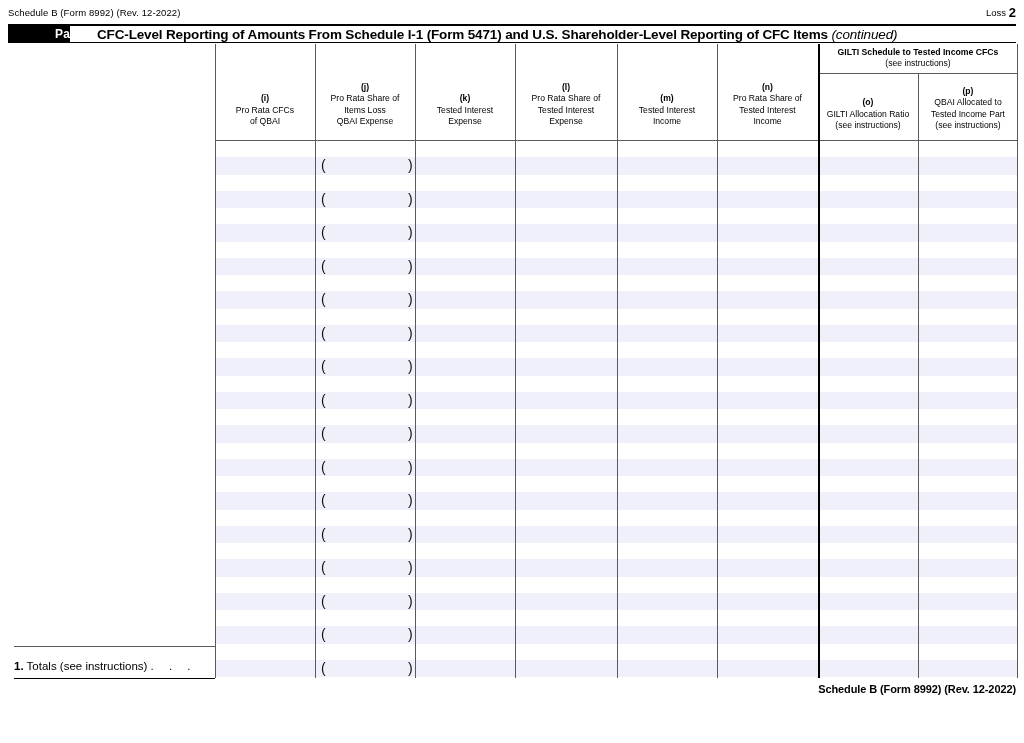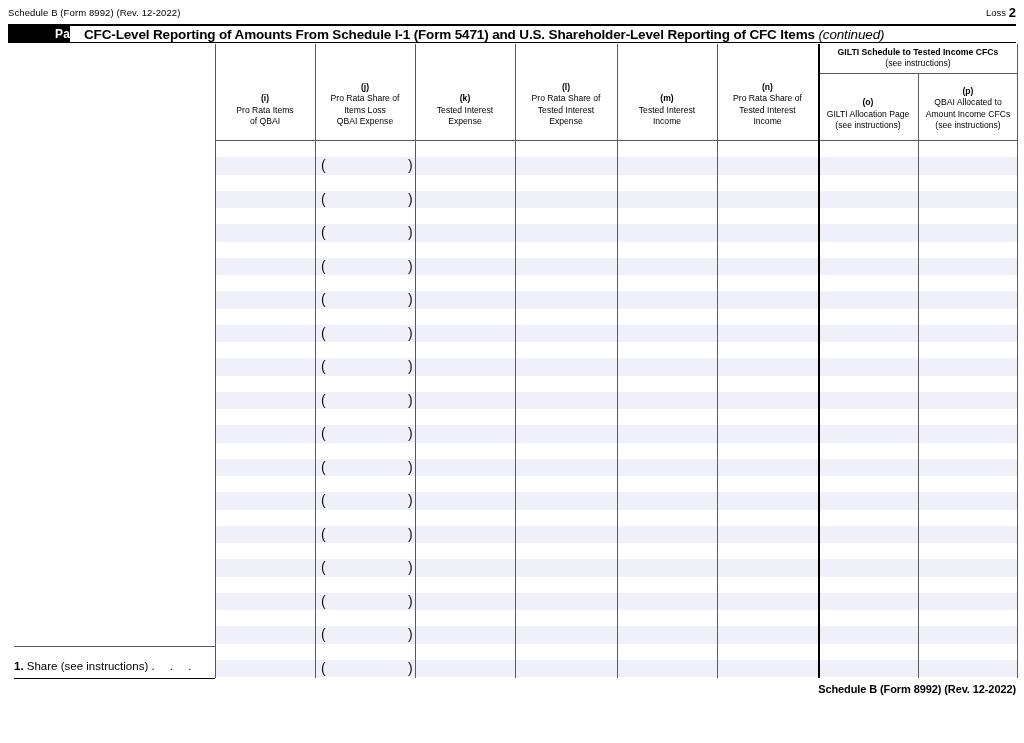--- a/index.html
+++ b/index.html
@@ -63,21 +63,21 @@
     color: #ffffff;
     font-size: 12px;
     font-weight: bold;
     line-height: 17px;
     text-align: center;
     letter-spacing: .2px;
     padding-left: 47px;
   }
   .banner-title {
     position: absolute;
-    left: 76px; top: 0;
+    left: 89px; top: 0;
     height: 34px;
     line-height: 17px;
     font-size: 13.5px;
     font-weight: bold;
     white-space: nowrap;
     letter-spacing: -.15px;
   }
   .banner-title i {
     font-weight: normal;
     font-style: italic;
@@ -244,21 +244,21 @@
     <div class="hdr">
 
       <div class="grp-head">
         <b>GILTI Schedule to Tested Income CFCs</b>
         <span>(see instructions)</span>
       </div>
 
       <div class="hcell" style="left:0px;width:100px;">
         <div class="inner">
           <b>(i)</b>
-          <span>Pro Rata Items</span><br>
+          <span>Pro Rata CFCs</span><br>
           <span>of QBAI</span>
         </div>
       </div>
 
       <div class="hcell" style="left:100px;width:100px;">
         <div class="inner">
           <b>(j)</b>
           <span>Pro Rata Share of</span><br>
           <span>Items Loss</span><br>
           <span>QBAI Expense</span>
@@ -295,30 +295,30 @@
           <b>(n)</b>
           <span>Pro Rata Share of</span><br>
           <span>Tested Interest</span><br>
           <span>Income</span>
         </div>
       </div>
 
       <div class="hcell sub" style="left:603px;width:100px;">
         <div class="inner">
           <b>(o)</b>
-          <span>GILTI Allocation Page</span><br>
+          <span>GILTI Allocation Ratio</span><br>
           <span>(see instructions)</span>
         </div>
       </div>
 
       <div class="hcell sub" style="left:703px;width:100px;">
         <div class="inner">
           <b>(p)</b>
           <span>QBAI Allocated to</span><br>
-          <span>Amount Income CFCs</span><br>
+          <span>Tested Income Part</span><br>
           <span>(see instructions)</span>
         </div>
       </div>
 
       <div class="vr" style="left:0px;top:0;height:97px;"></div>
       <div class="vr" style="left:100px;top:0;height:97px;"></div>
       <div class="vr" style="left:200px;top:0;height:97px;"></div>
       <div class="vr" style="left:300px;top:0;height:97px;"></div>
       <div class="vr" style="left:402px;top:0;height:97px;"></div>
       <div class="vr" style="left:502px;top:0;height:97px;"></div>
@@ -435,20 +435,20 @@
       <div class="bvr" style="left:502px;height:536.5px;"></div>
       <div class="bvr thick" style="left:603px;height:536.5px;"></div>
       <div class="bvr" style="left:703px;height:536.5px;"></div>
       <div class="bvr" style="left:801.8px;height:536.5px;"></div>
     </div>
   </div>
 
   <div class="totals-rule"></div>
   <div class="totals-label">
     <b>1.</b>
-    <span>Share (see instructions)</span>
+    <span>Totals (see instructions)</span>
     <span class="dots">.    .    .</span>
   </div>
   <div class="totals-rule2"></div>
 
   <div class="footer">Schedule B (Form 8992) (Rev. 12-2022)</div>
 
 </div>
 
 </body></html>

